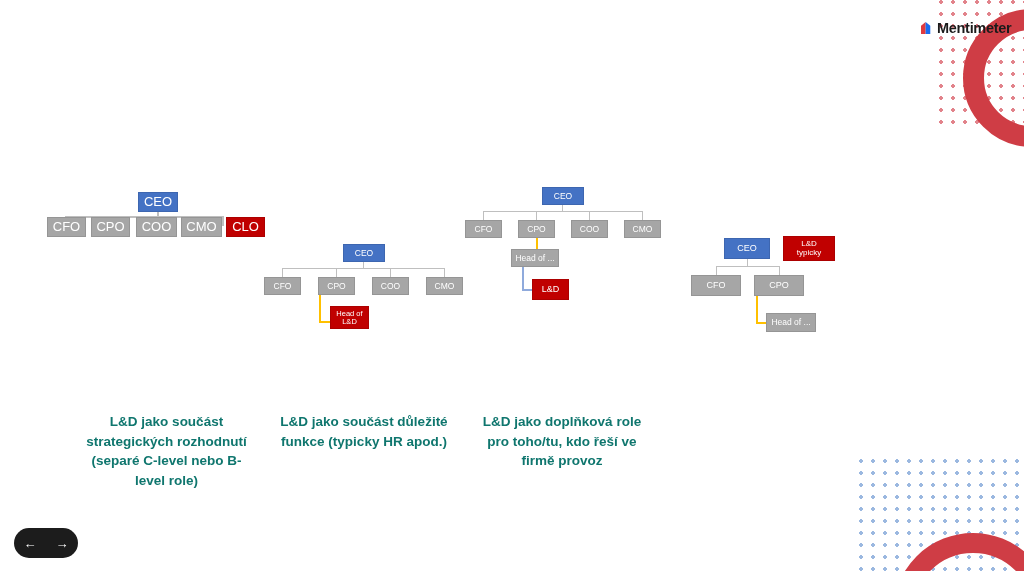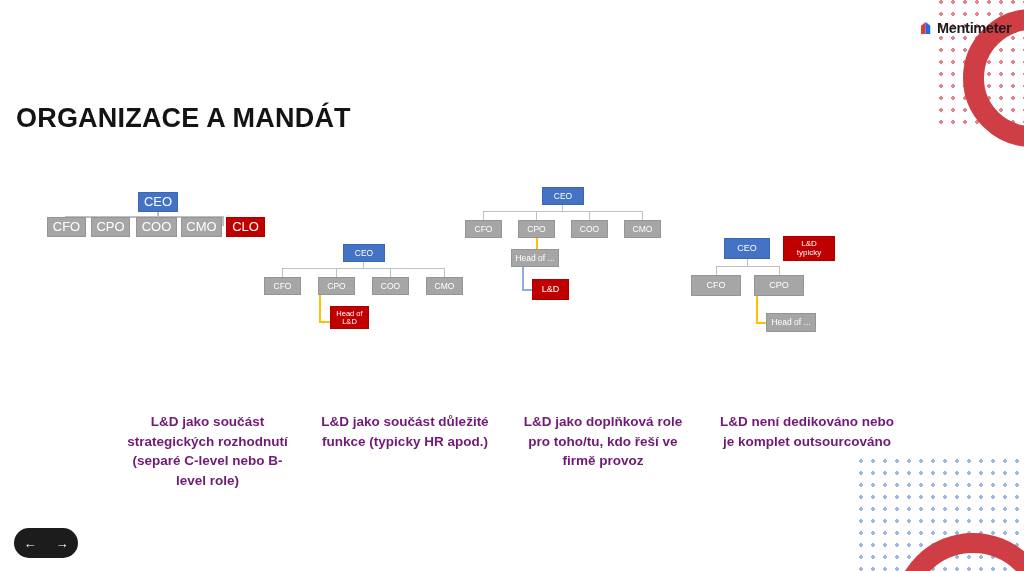--- a/index.html
+++ b/index.html
@@ -139,24 +139,23 @@
     background: #bfbfbf;
   }
   .conn-orange { background: #ffc000; }
   .conn-blue   { background: #8faadc; }
 
   
   .caption {
     position: absolute;
     text-align: center;
     font-weight: bold;
-    color: #701a75;
+    color: #0f766e;
     font-size: 13.5px;
     line-height: 19.5px;
-    margin-left: 41px;
   }
 
   
   .navpill {
     position: absolute;
     left: 14px; top: 528px;
     width: 64px; height: 30px;
     background: #1c1c1c;
     border-radius: 15px;
     display: flex;
@@ -183,21 +182,20 @@
 
 
   <div class="menti">
     <svg class="menti-logo" viewBox="0 0 14 14">
       <polygon points="0,13 0,4 5,0 5,13" fill="#e03a3e"></polygon>
       <polygon points="5,13 5,0 10,4 10,13" fill="#196cf0"></polygon>
     </svg>
     <div class="menti-word">Mentimeter</div>
   </div>
 
-  <div class="slide-title">ORGANIZACE A MANDÁT</div>
 
   <div>
     <div class="node n-blue" style="left:138px;top:192px;width:40px;height:20px;font-size:13px;">CEO</div>
     <div class="conn" style="left:65px;top:216px;width:157px;height:1.5px;"></div>
     <div class="conn" style="left:157px;top:212px;width:1.5px;height:5px;"></div>
     <div class="conn" style="left:65px;top:216px;width:1.5px;height:10px;"></div>
     <div class="conn" style="left:110px;top:216px;width:1.5px;height:10px;"></div>
     <div class="conn" style="left:157px;top:216px;width:1.5px;height:10px;"></div>
     <div class="conn" style="left:201px;top:216px;width:1.5px;height:10px;"></div>
     <div class="conn" style="left:222px;top:216px;width:1.5px;height:10px;"></div>
@@ -269,20 +267,19 @@
     <div class="node n-gray" style="left:754px;top:275px;width:50px;height:21px;font-size:9px;">CPO</div>
 
     <div class="conn conn-orange" style="left:756px;top:296px;width:1.5px;height:27px;"></div>
     <div class="conn conn-orange" style="left:756px;top:322px;width:10px;height:1.5px;"></div>
     <div class="node n-gray" style="left:766px;top:313px;width:50px;height:19px;font-size:8.5px;">Head of ...</div>
   </div>
 
   <div class="caption" style="left:84px;top:412px;width:165px;">L&amp;D jako součást strategických rozhodnutí (separé C-level nebo B-level role)</div>
   <div class="caption" style="left:478px;top:412px;width:168px;">L&amp;D jako doplňková role pro toho/tu, kdo řeší ve firmě provoz</div>
   <div class="caption" style="left:276px;top:412px;width:176px;">L&amp;D jako součást důležité funkce (typicky HR apod.)</div>
-  <div class="caption" style="left:676px;top:412px;width:180px;">L&amp;D není dedikováno nebo je komplet outsourcováno</div>
 
   <div class="navpill">
     <span>←</span>
     <span>→</span>
   </div>
 
 </div>
 
 </body></html>

